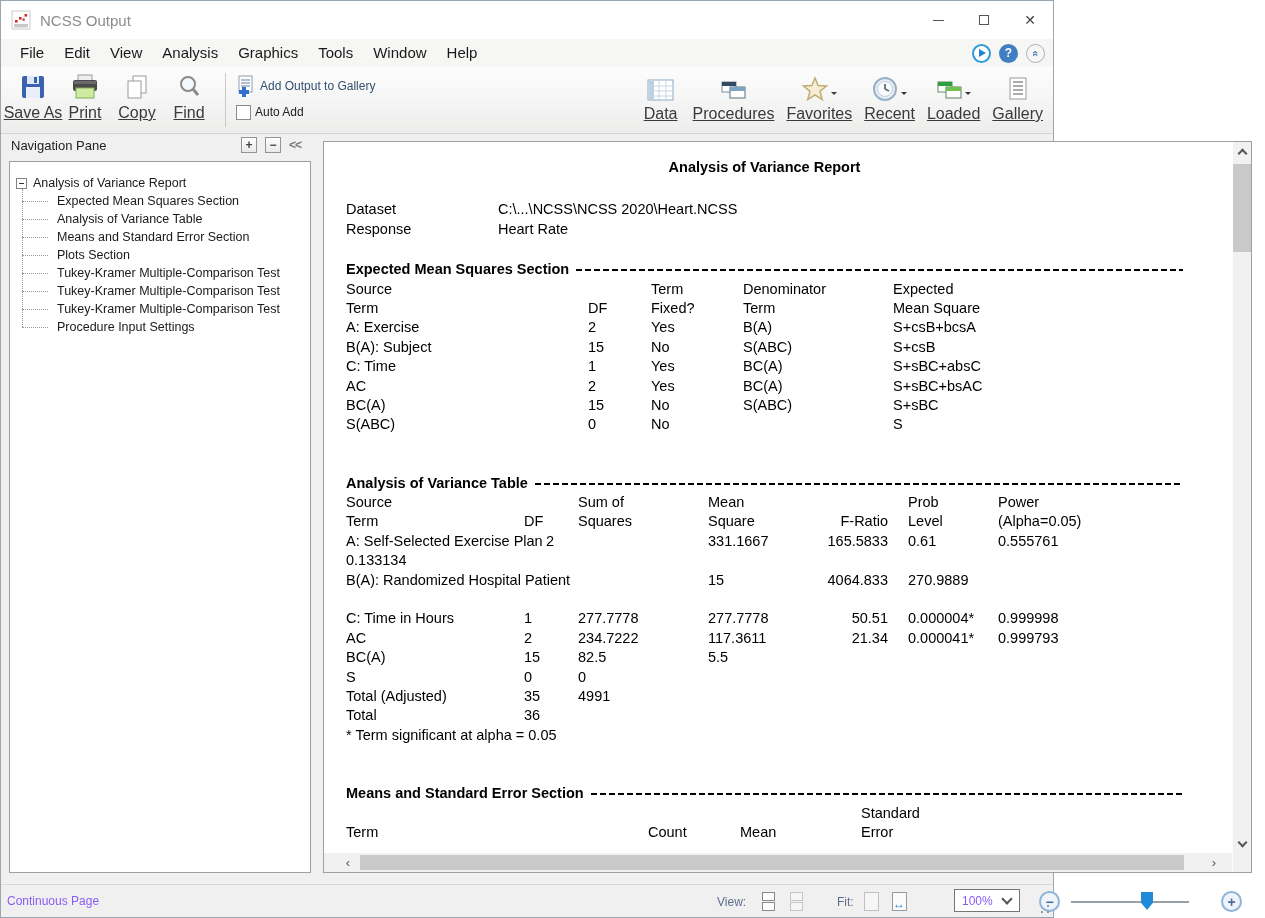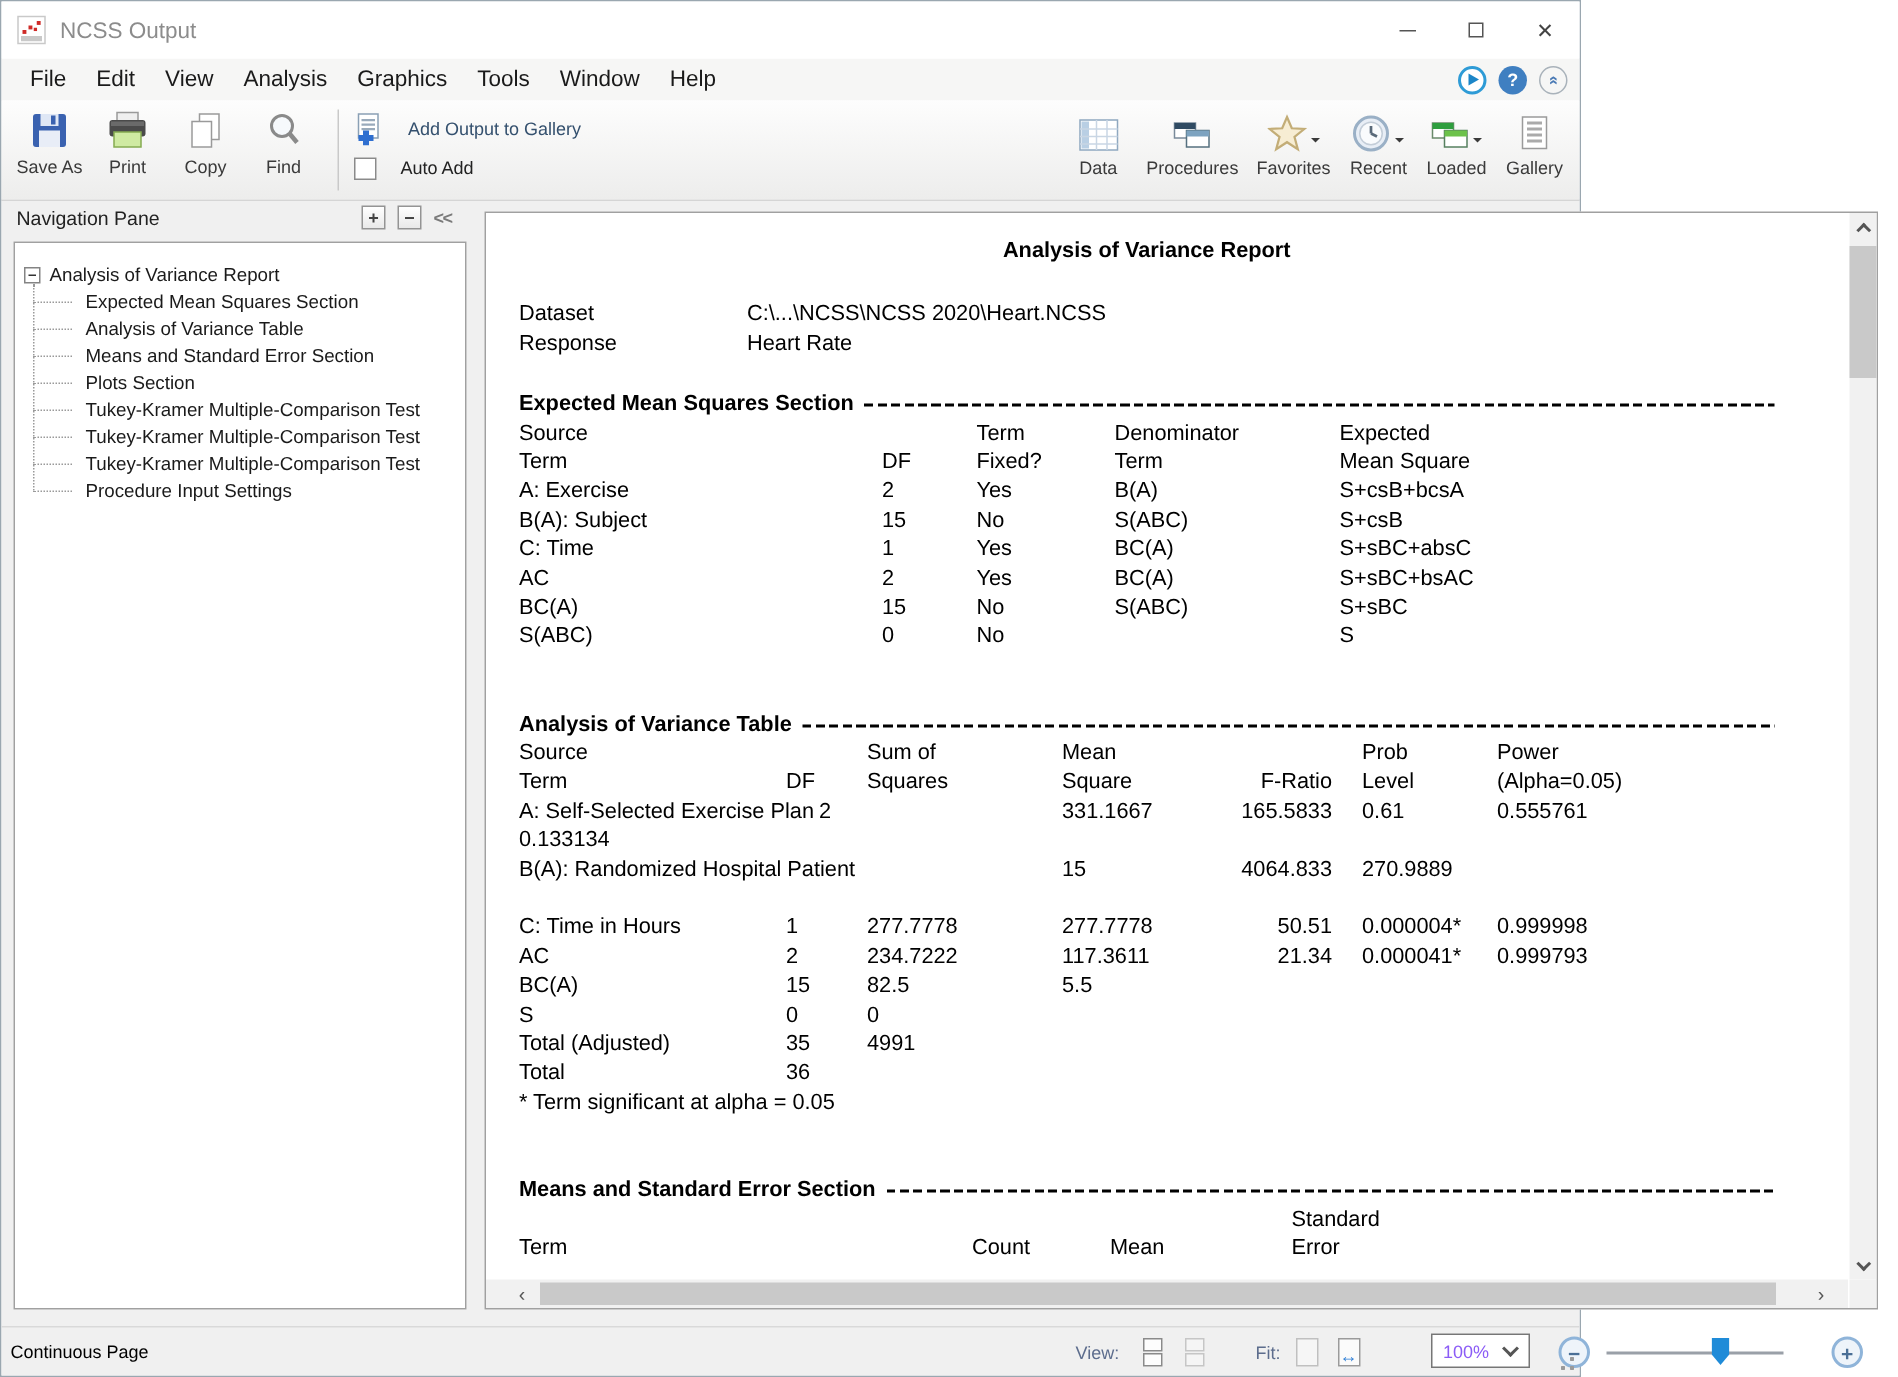--- a/index.html
+++ b/index.html
@@ -24,24 +24,24 @@
   .mr-icon { width:19px; height:19px; border-radius:50%; display:flex; align-items:center; justify-content:center; }
   .play-circle { border:2px solid #2e9bd6; background:#fff; }
   .play-tri { width:0; height:0; border-left:7px solid #1c86c8; border-top:4.5px solid transparent; border-bottom:4.5px solid transparent; margin-left:2px; }
   .help-circle { background:#3f7fc1; color:#fff; font-size:12px; font-weight:bold; }
   .collapse-circle { border:1.5px solid #a9b2ba; color:#4a7ab5; font-size:11px; font-weight:bold; }
   .collapse-glyph { transform:rotate(90deg); display:block; letter-spacing:-1px; }
 
   
   #toolbar { height:67px; background:linear-gradient(#fdfdfd,#ededec); border-bottom:1px solid #d5d5d5; display:flex; align-items:flex-start; padding-left:6px; flex:none; }
   .tb-btn { width:52px; height:62px; display:flex; flex-direction:column; align-items:center; justify-content:flex-start; padding-top:7px; gap:4px; }
-  .tb-label { font-size:12px; color:#3a3a3a; white-space:nowrap; }
+  .tb-label { font-size:16px; color:#3a3a3a; white-space:nowrap;text-decoration:underline; }
   .tb-sep { width:1px; height:54px; background:#c9c9c9; margin:6px 10px 0 10px; }
   .gallery-group { display:flex; flex-direction:column; gap:4px; padding-top:8px; width:168px; }
-  .g-row { display:flex; align-items:center; gap:16px; height:22px; }
+  .g-row { display:flex; align-items:center; gap:4px; height:22px; }
   .g-label { font-size:12px; color:#34506e; }
   .g-label2 { font-size:12px; color:#222; }
   .checkbox { width:15px; height:15px; background:#fff; border:1px solid #8a8a8a; }
   .tb-right { margin-left:auto; display:flex; padding-right:4px; }
   .tbr-btn { min-width:52px; padding:0 6px; height:62px; display:flex; flex-direction:column; align-items:center; padding-top:7px; gap:3px; position:relative; }
   .tbr-iconwrap { display:flex; align-items:flex-end; gap:2px; height:28px; }
   .dd-arrow { width:0; height:0; border:3.5px solid transparent; border-top-color:#3a3a3a; margin-bottom:4px; }
 
   
   #main { flex:1; background:#f0f0f0; position:relative; }
@@ -87,21 +87,21 @@
   .chev-up { width:7px; height:7px; border-left:2px solid #555; border-top:2px solid #555; transform:rotate(45deg); margin-top:3px; }
   .chev-down { width:7px; height:7px; border-left:2px solid #555; border-top:2px solid #555; transform:rotate(225deg); margin-bottom:3px; }
   .vs-thumb { position:absolute; left:0; top:22px; width:18px; height:88px; background:#c9c9c9; }
   .hscroll { position:absolute; left:0; bottom:0; height:19px; right:19px; background:#f1f1f1; display:flex; align-items:center; }
   .hs-btn { width:20px; text-align:center; font-size:13px; color:#555; }
   .hs-thumb { position:absolute; left:36px; right:48px; top:2px; height:15px; background:#c9c9c9; }
   .sb-corner { position:absolute; right:0; bottom:0; width:18px; height:19px; background:#f1f1f1; }
 
   
   #statusbar { height:33px; background:#f0f0f0; border-top:1px solid #d9d9d9; position:relative; flex:none; }
-  .sb-text { position:absolute; left:6px; top:9px; font-size:12px; color:#000000; }
+  .sb-text { position:absolute; left:6px; top:9px; font-size:12px; color:#8b5cf6; }
   .sb-label { position:absolute; top:10px; font-size:12px; color:#5d6d8d; }
   .view-btn { position:absolute; top:4px; width:22px; height:25px; display:flex; flex-direction:column; align-items:center; justify-content:center; gap:1px; }
   .vp-rect { width:13px; height:9px; background:#fdfdfd; border:1px solid #8a8a8a; }
   .fit-btn { position:absolute; top:4px; width:24px; height:25px; display:flex; align-items:center; justify-content:center; }
   .page-ico { width:15px; height:19px; background:#fbfbfb; border:1px solid #9a9a9a; position:relative; }
   .fit-arrows { position:absolute; left:-2px; right:-2px; bottom:1px; text-align:center; color:#2f7fd6; font-size:12px; font-weight:bold; line-height:10px; }
   .zoom-select { position:absolute; left:953px; top:4px; width:66px; height:23px; background:#fff; border:1px solid #767676; display:flex; align-items:center; }
   .zoom-value { font-size:12px; color:#8b5cf6; padding-left:7px; flex:1; }
   .zoom-chev { width:8px; height:8px; border-left:2px solid #555; border-top:2px solid #555; transform:rotate(225deg); margin-right:8px; margin-top:-4px; }
   .zoom-circle { position:absolute; top:6px; width:21px; height:21px; border-radius:50%; background:#eef4fa; border:2px solid #8fb4d9; color:#4a6f96; font-weight:bold; font-size:14px; display:flex; align-items:center; justify-content:center; line-height:1; }

